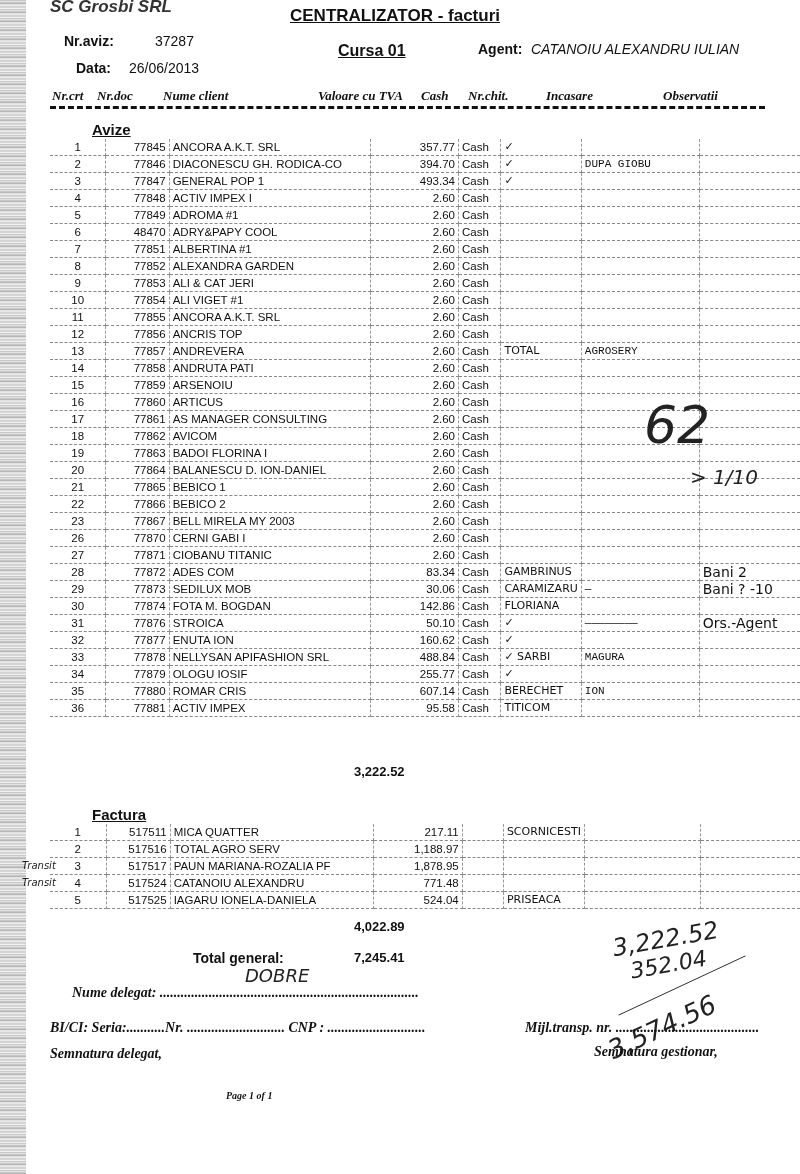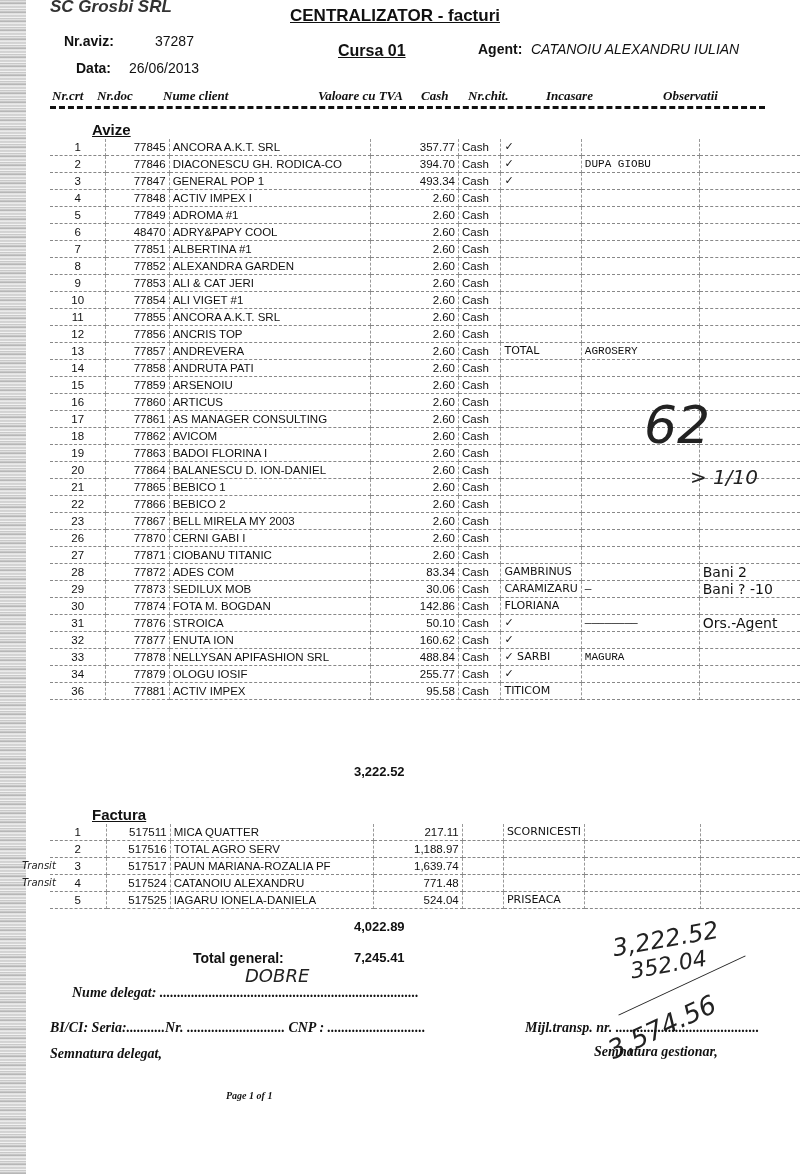--- a/index.html
+++ b/index.html
@@ -374,20 +374,30 @@
         <td class="crt">34</td>
         <td class="doc">77879</td>
         <td class="name">OLOGU IOSIF</td>
         <td class="value">255.77</td>
         <td class="cash">Cash</td>
         <td class="chit">✓</td>
         <td class="inc"></td>
         <td class="obs"></td>
       </tr>
       <tr>
+        <td class="crt">35</td>
+        <td class="doc">77880</td>
+        <td class="name">ROMAR CRIS</td>
+        <td class="value">607.14</td>
+        <td class="cash">Cash</td>
+        <td class="chit">BERECHET</td>
+        <td class="inc">ION</td>
+        <td class="obs"></td>
+      </tr>
+      <tr>
         <td class="crt">36</td>
         <td class="doc">77881</td>
         <td class="name">ACTIV IMPEX</td>
         <td class="value">95.58</td>
         <td class="cash">Cash</td>
         <td class="chit">TITICOM</td>
         <td class="inc"></td>
         <td class="obs"></td>
       </tr>
     </tbody>
@@ -414,21 +424,21 @@
         <td class="value">1,188.97</td>
         <td class="cash"></td>
         <td class="chit"></td>
         <td class="inc"></td>
         <td class="obs"></td>
       </tr>
       <tr>
         <td class="crt">3</td>
         <td class="doc">517517</td>
         <td class="name">PAUN MARIANA-ROZALIA PF</td>
-        <td class="value">1,639.74</td>
+        <td class="value">1,878.95</td>
         <td class="cash"></td>
         <td class="chit"></td>
         <td class="inc"></td>
         <td class="obs"></td>
       </tr>
       <tr>
         <td class="crt">4</td>
         <td class="doc">517524</td>
         <td class="name">CATANOIU ALEXANDRU</td>
         <td class="value">771.48</td>

